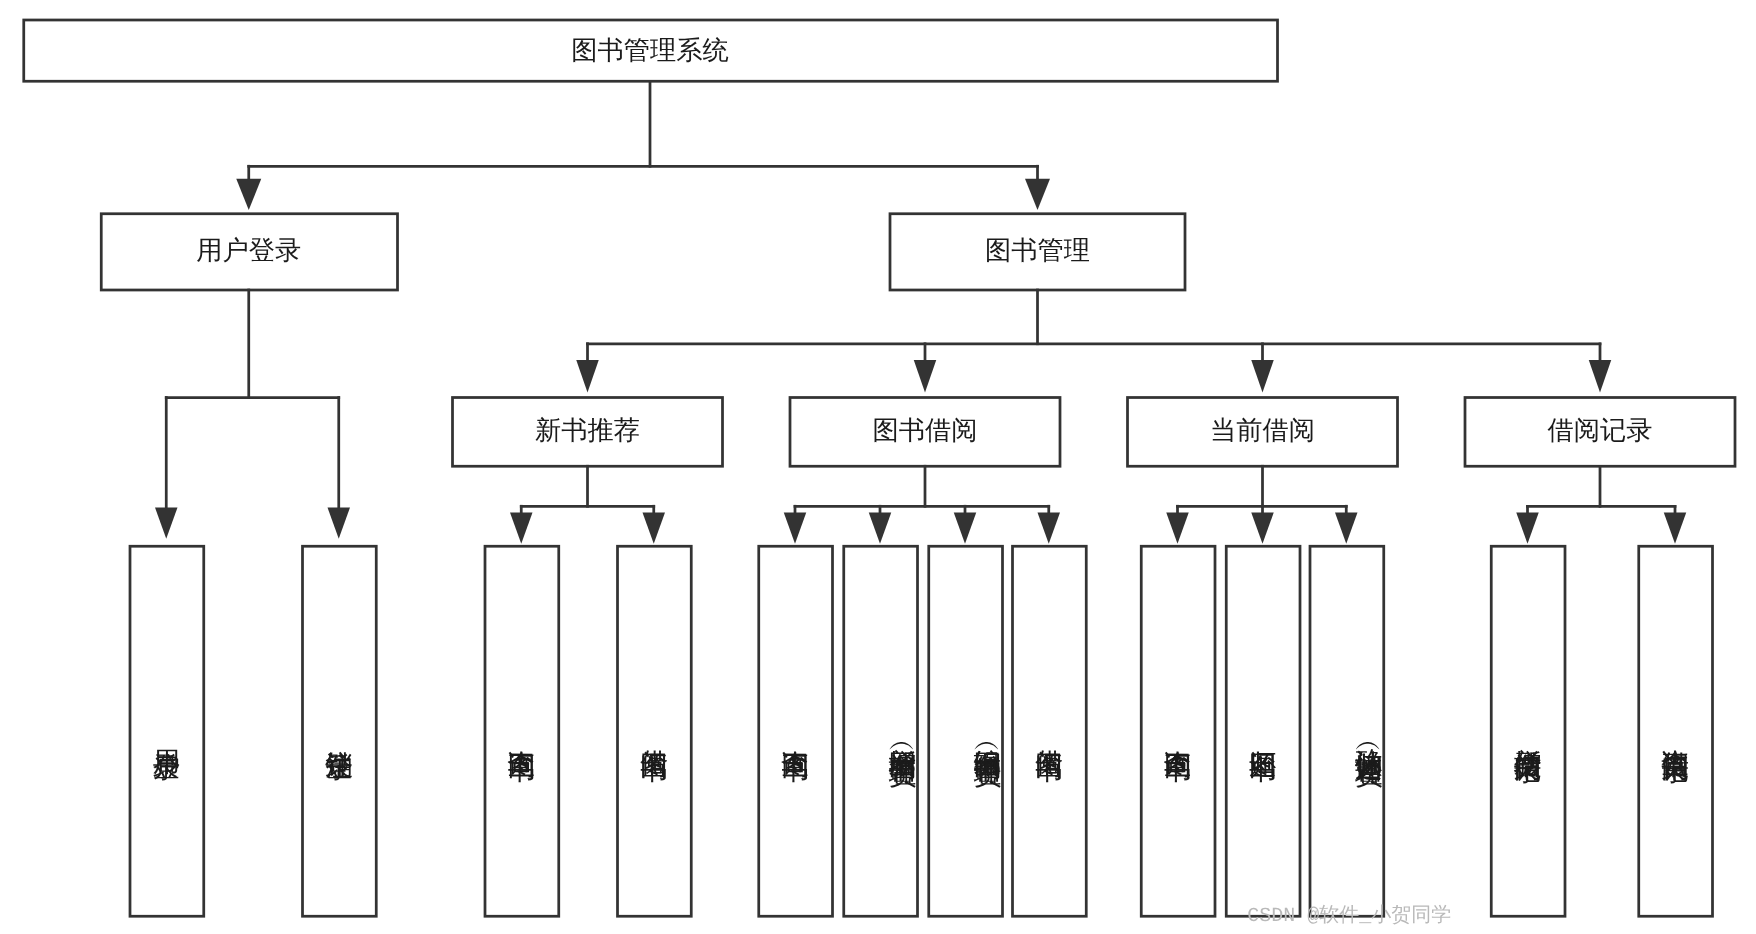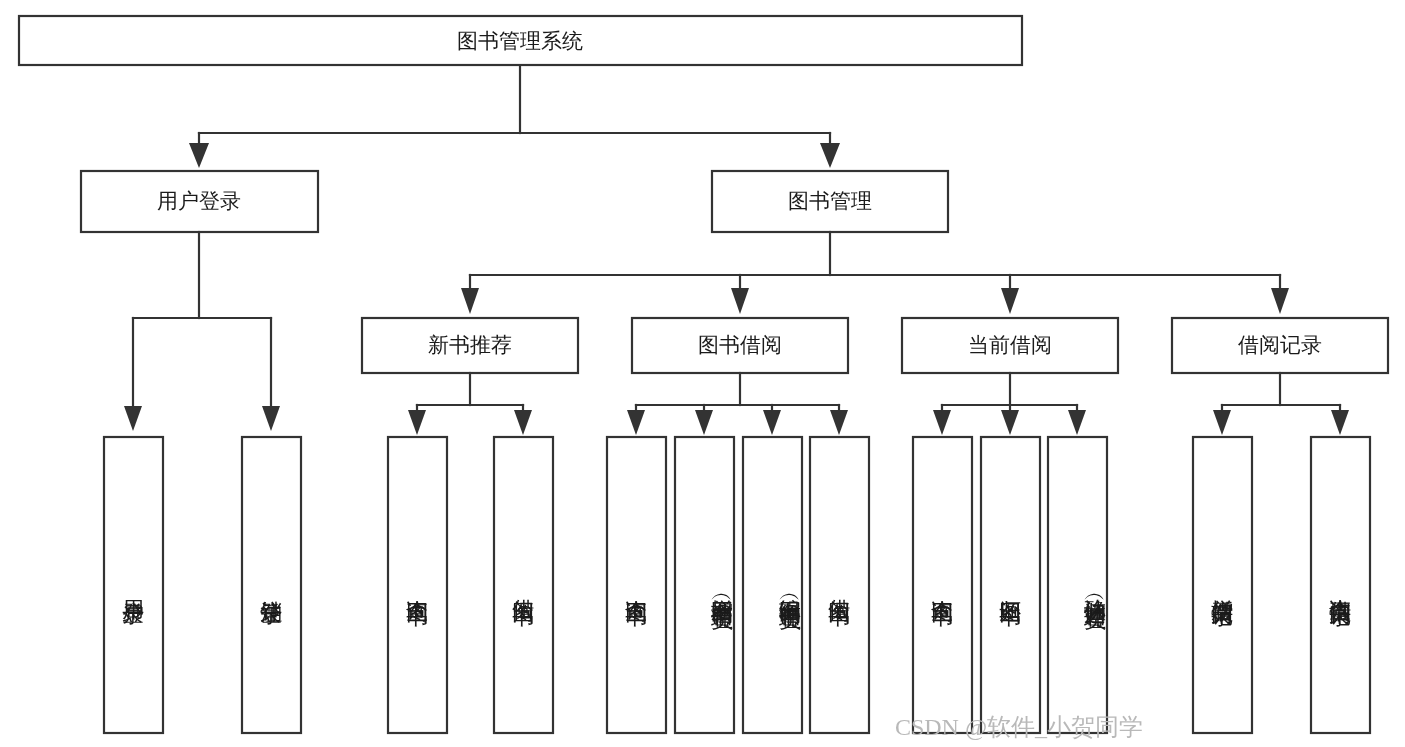--- a/index.html
+++ b/index.html
@@ -11,20 +11,21 @@
     width: 1405px;
     height: 747px;
     font-family: "Liberation Sans", "DejaVu Sans", sans-serif;
     overflow: hidden;
     position: relative;
   }
   #diagram-root {
     position: relative;
     width: 1151px;
     height: 747px;
+    padding-left: 18px;
   }
   svg#tree-svg {
     position: absolute;
     top: 0;
     left: 0;
     width: 1405px;
     height: 747px;
   }
   .node-box {
     fill: #ffffff;
@@ -63,22 +64,22 @@
     white-space: nowrap;
     user-select: none;
   }
   .vlabel.centered {
     align-items: center;
   }
   .watermark {
     position: absolute;
     right: 8px;
     bottom: 4px;
-    font-family: Liberation Serif, serif;
-    font-size: 24px;
+    font-family: Liberation Mono, monospace;
+    font-size: 16px;
     color: #b9b9b9;
     white-space: nowrap;
     user-select: none;
   }
 </style>
 </head>
 <body>
 
 <div id="diagram-root">
 

